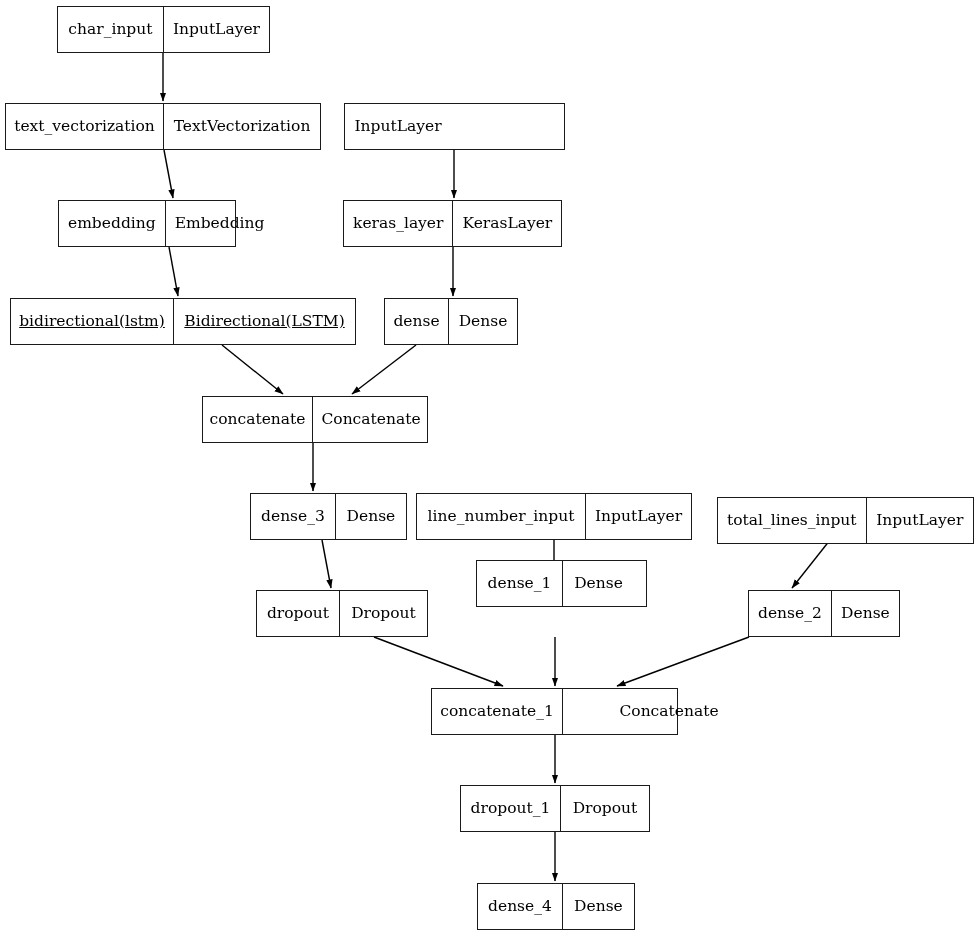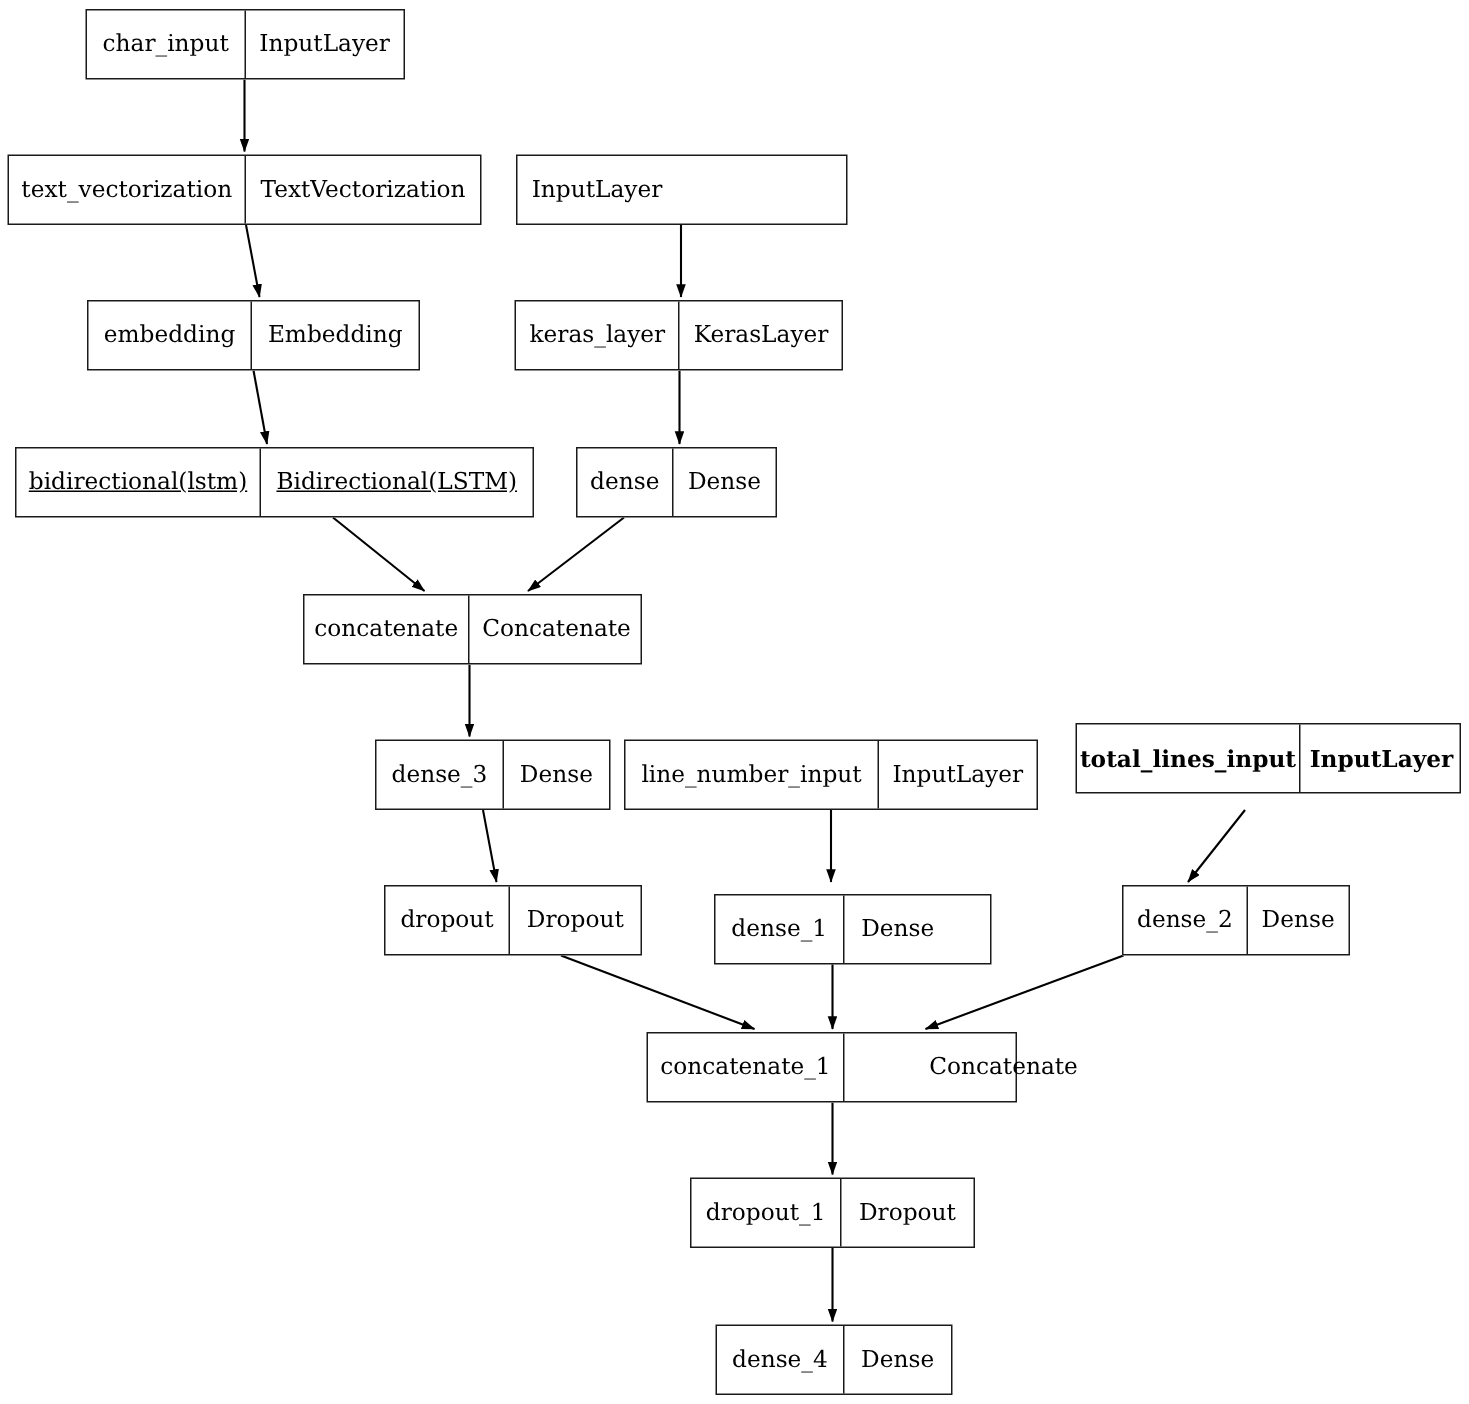--- a/index.html
+++ b/index.html
@@ -83,21 +83,21 @@
   </svg>
   <div id="nodes">
       <div class="node" style="left: 57px; top: 6px; width: 213px; height: 47px; border-color: rgb(26, 26, 26); background: rgb(255, 255, 255);">
         <div class="cell name" style="width: 107px; border-right-color: rgb(26, 26, 26);">char_input</div>
         <div class="cell type" style="width: 106px;">InputLayer</div>
       </div>
       <div class="node" style="left: 5px; top: 103px; width: 316px; height: 47px; border-color: rgb(26, 26, 26); background: rgb(255, 255, 255);">
         <div class="cell name" style="width: 158px; border-right-color: rgb(26, 26, 26);">text_vectorization</div>
         <div class="cell type" style="width: 158px;">TextVectorization</div>
       </div>
-      <div class="node" style="left: 58px; top: 200px; width: 222px; height: 47px; border-color: rgb(26, 26, 26); background: rgb(255, 255, 255);">
+      <div class="node" style="left: 58px; top: 200px; width: 178px; height: 47px; border-color: rgb(26, 26, 26); background: rgb(255, 255, 255);">
         <div class="cell name" style="width: 110px; border-right-color: rgb(26, 26, 26);">embedding</div>
         <div class="cell type" style="width: 112px;">Embedding</div>
       </div>
       <div class="node" style="left: 10px; top: 298px; width: 346px; height: 47px; border-color: rgb(26, 26, 26); background: rgb(255, 255, 255); text-decoration: underline;">
         <div class="cell name" style="width: 163px; border-right-color: rgb(26, 26, 26);">bidirectional(lstm)</div>
         <div class="cell type" style="width: 183px;">Bidirectional(LSTM)</div>
       </div>
       <div class="node" style="left: 344px; top: 103px; width: 221px; height: 47px; border-color: rgb(26, 26, 26); background: rgb(255, 255, 255);">
         <div class="cell type" style="width: 106px;">InputLayer</div>
       </div>
@@ -118,25 +118,25 @@
         <div class="cell type" style="width: 71px;">Dense</div>
       </div>
       <div class="node" style="left: 256px; top: 590px; width: 172px; height: 47px; border-color: rgb(26, 26, 26); background: rgb(255, 255, 255);">
         <div class="cell name" style="width: 84px; border-right-color: rgb(26, 26, 26);">dropout</div>
         <div class="cell type" style="width: 88px;">Dropout</div>
       </div>
       <div class="node" style="left: 416px; top: 493px; width: 276px; height: 47px; border-color: rgb(26, 26, 26); background: rgb(255, 255, 255);">
         <div class="cell name" style="width: 171px; border-right-color: rgb(26, 26, 26);">line_number_input</div>
         <div class="cell type" style="width: 105px;">InputLayer</div>
       </div>
-      <div class="node" style="left: 476px; top: 596px; width: 185px; height: 47px; border-color: rgb(26, 26, 26); background: rgb(255, 255, 255);">
+      <div class="node" style="left: 476px; top: 560px; width: 171px; height: 47px; border-color: rgb(26, 26, 26); background: rgb(255, 255, 255);">
         <div class="cell name" style="width: 86px; border-right-color: rgb(26, 26, 26);">dense_1</div>
         <div class="cell type" style="width: 71px;">Dense</div>
       </div>
-      <div class="node" style="left: 717px; top: 482px; width: 257px; height: 47px; border-color: rgb(26, 26, 26); background: rgb(255, 255, 255); font-weight: bold;">
+      <div class="node" style="left: 717px; top: 497px; width: 257px; height: 47px; border-color: rgb(26, 26, 26); background: rgb(255, 255, 255);">
         <div class="cell name" style="width: 149px; border-right-color: rgb(26, 26, 26);">total_lines_input</div>
         <div class="cell type" style="width: 108px;">InputLayer</div>
       </div>
       <div class="node" style="left: 748px; top: 590px; width: 152px; height: 47px; border-color: rgb(26, 26, 26); background: rgb(255, 255, 255);">
         <div class="cell name" style="width: 83px; border-right-color: rgb(26, 26, 26);">dense_2</div>
         <div class="cell type" style="width: 69px;">Dense</div>
       </div>
       <div class="node" style="left: 431px; top: 688px; width: 247px; height: 47px; border-color: rgb(26, 26, 26); background: rgb(255, 255, 255); gap: 48px;">
         <div class="cell name" style="width: 131px; border-right-color: rgb(26, 26, 26);">concatenate_1</div>
         <div class="cell type" style="width: 116px;">Concatenate</div>

